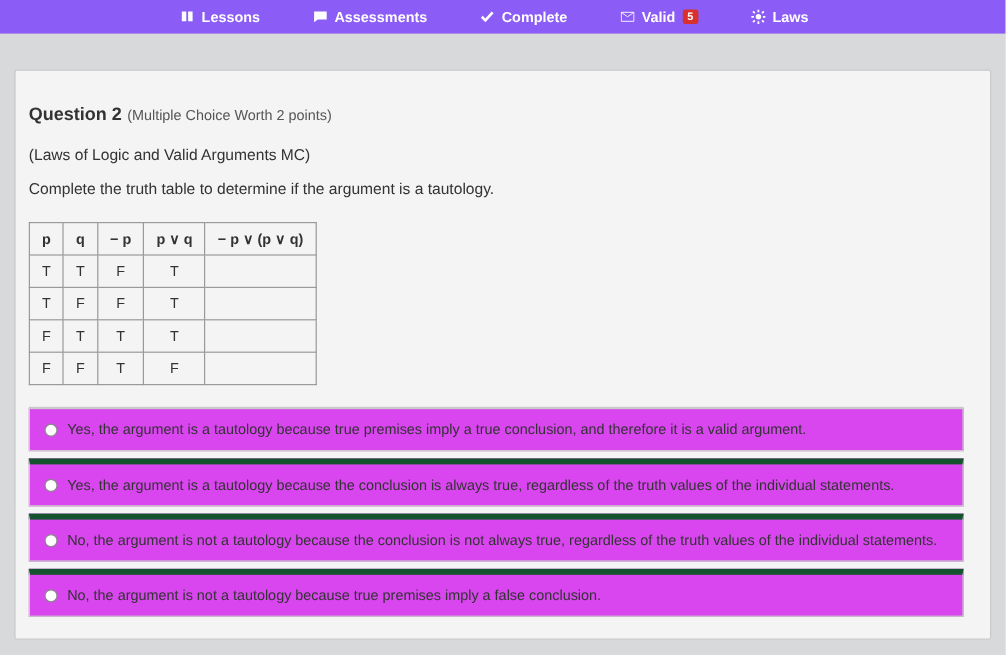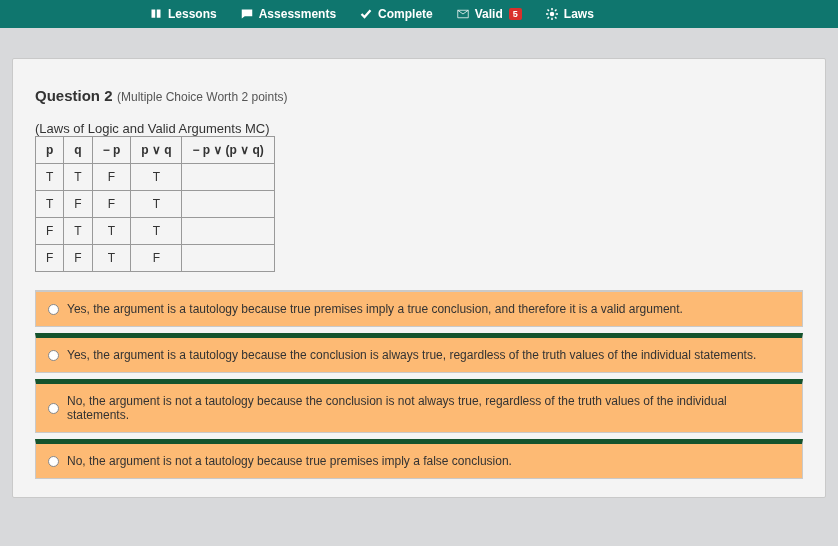--- a/index.html
+++ b/index.html
@@ -4,26 +4,26 @@
 <style>
   * { box-sizing: border-box; margin: 0; padding: 0; }
   body {
     font-family: Arial, Helvetica, sans-serif;
     background: #d8d9db;
     width: 838px;
     height: 546px;
     overflow: hidden;
   }
   .navbar {
-    background: #0f766e;
+    background: #8b5cf6;
     height: 28px;
     display: flex;
     align-items: center;
     padding-left: 150px;
-    gap: 24px;
+    gap: 44px;
   }
   .nav-item {
     color: #fff;
     font-size: 12px;
     font-weight: bold;
     display: flex;
     align-items: center;
     gap: 6px;
     cursor: pointer;
   }
@@ -35,21 +35,21 @@
     padding: 1px 4px;
     border-radius: 2px;
   }
   .page-wrap {
     padding: 30px 12px 12px 12px;
   }
   .card {
     background: #f4f4f4;
     border: 1px solid #c9c9c9;
     border-radius: 2px;
-    padding: 28px 22px 18px 22px;
+    padding: 28px 22px 18px 11px;
   }
   .q-title {
     font-size: 15px;
     font-weight: bold;
     color: #333;
     display: inline;
   }
   .q-meta {
     font-size: 12px;
     color: #555;
@@ -84,21 +84,21 @@
   }
   .choice {
     border: 1px solid #c9c9c9;
     border-top: none;
     padding: 10px 12px;
     font-size: 12px;
     color: #333;
     display: flex;
     align-items: center;
     gap: 8px;
-    background: #fdba74;
+    background: #d946ef;
     cursor: pointer;
   }
   .choice:first-child { border-top: 1px solid #c9c9c9; margin-top: 0; }
   .choice + .choice { margin-top: 6px; border-top: 5px solid #14532d; }
   .radio {
     width: 11px; height: 11px;
     border: 1px solid #888;
     border-radius: 50%;
     flex: none;
     background: #fff;
@@ -152,20 +152,21 @@
   </div>
 </div>
 
 <div class="page-wrap">
   <div class="card">
     <div>
       <span class="q-title">Question 2</span>
       <span class="q-meta">(Multiple Choice Worth 2 points)</span>
     </div>
     <div class="q-subtitle">(Laws of Logic and Valid Arguments MC)</div>
+    <div class="q-prompt">Complete the truth table to determine if the argument is a tautology.</div>
 
     <table class="truth">
       <thead>
         <tr>
           <th>p</th>
           <th>q</th>
           <th>− p</th>
           <th>p ∨ q</th>
           <th>− p ∨ (p ∨ q)</th>
         </tr>

